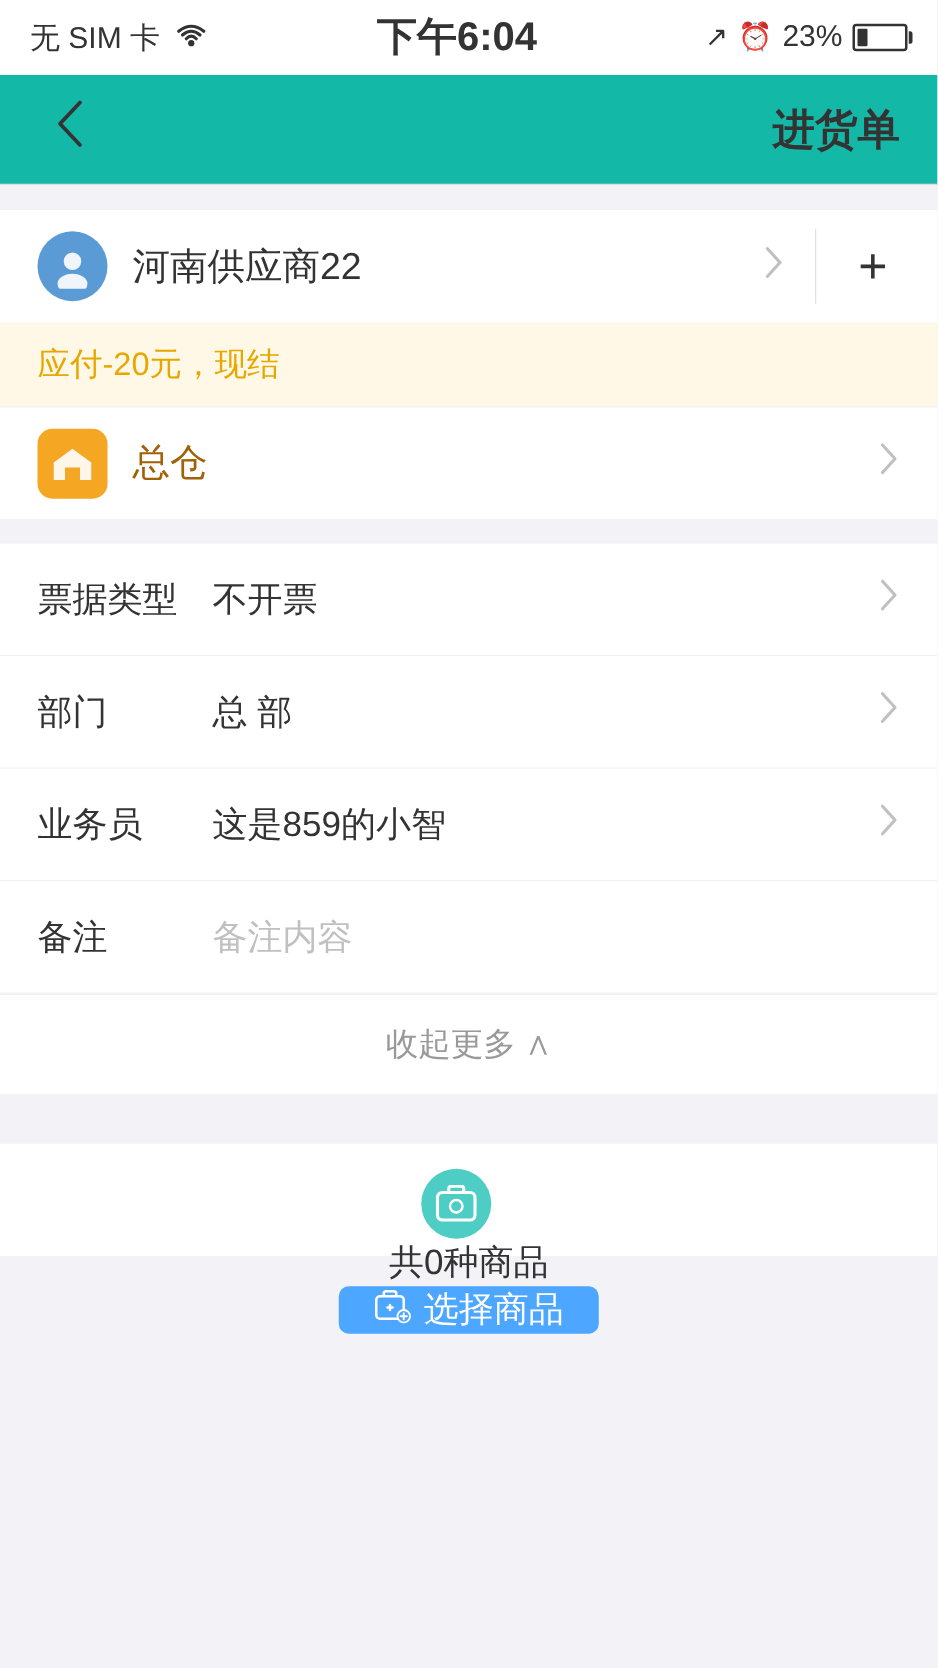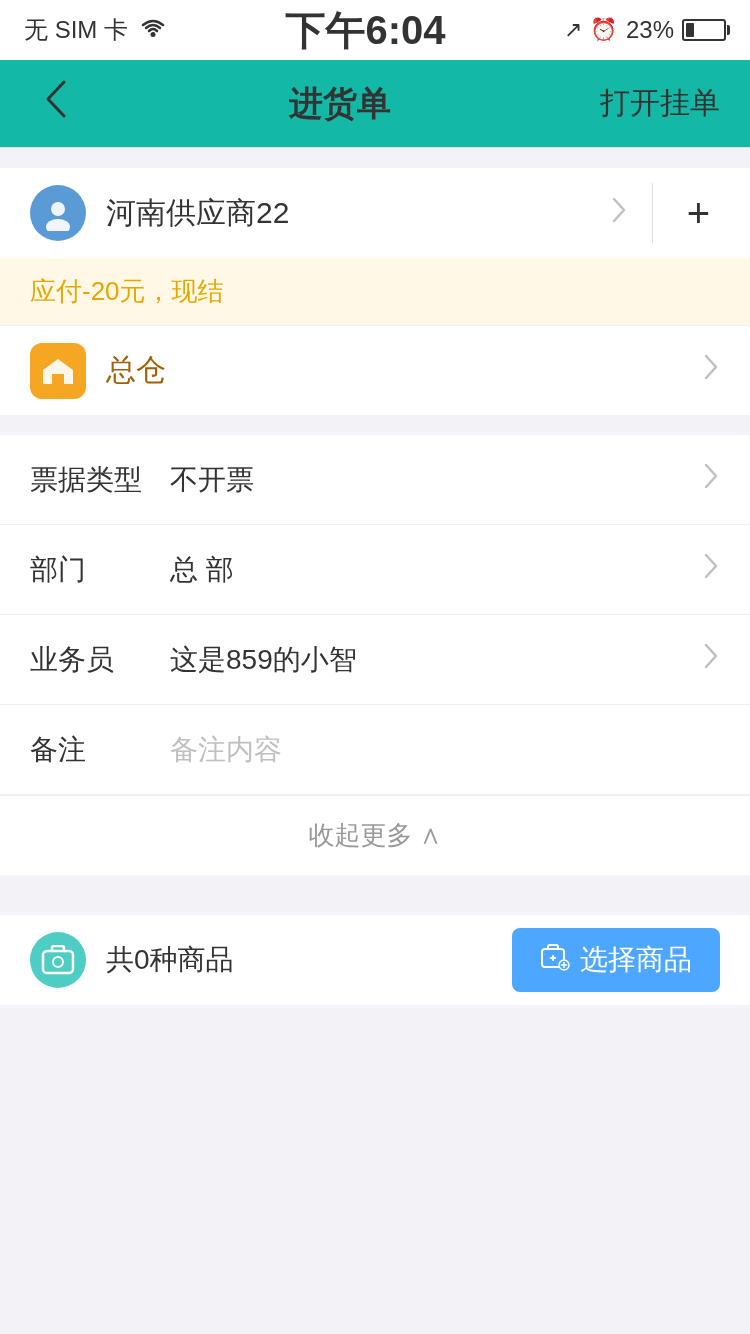--- a/index.html
+++ b/index.html
@@ -19,21 +19,21 @@
       height: 60px;
       background: #fff;
       display: flex;
       align-items: center;
       justify-content: space-between;
       padding: 0 24px;
       font-size: 24px;
       font-weight: 500;
     }
     .status-left { display: flex; align-items: center; gap: 11px; }
-    .status-center { font-size: 40px; font-weight: 600; }
+    .status-center { font-size: 32px; font-weight: 600; }
     .status-right { display: flex; align-items: center; gap: 8px; font-size: 24px; }
     .battery-box {
       display: inline-flex;
       align-items: center;
       border: 2px solid #333;
       border-radius: 3px;
       width: 44px;
       height: 22px;
       padding: 2px;
       position: relative;
@@ -225,20 +225,21 @@
     }
 
     
     .product-section {
       background: #fff;
       margin-top: 20px;
       display: flex;
       align-items: center;
       padding: 20px 30px;
       height: 90px;
+      flex-direction: column;
     }
     .product-icon {
       width: 56px;
       height: 56px;
       border-radius: 50%;
       background: #4ecdc4;
       display: flex;
       align-items: center;
       justify-content: center;
       color: #fff;
@@ -298,21 +299,20 @@
   </div>
 </div>
 
 <div class="nav-bar">
   <span class="nav-back">
     <svg width="30" height="46" viewBox="0 0 30 46" fill="none">
       <path d="M24 6 L8 23 L24 40" stroke="#333" stroke-width="3" stroke-linecap="round" stroke-linejoin="round"></path>
     </svg>
   </span>
   <span class="nav-title">进货单</span>
-  <span class="nav-right-btn">打开挂单</span>
 </div>
 
 <div class="section-divider"></div>
 
 <div class="card-section">
   <div class="supplier-row">
     <div class="supplier-avatar">
       <svg width="36" height="36" viewBox="0 0 36 36" fill="none">
         <circle cx="18" cy="14" r="7" fill="#fff" opacity="0.9"></circle>
         <ellipse cx="18" cy="32" rx="12" ry="8" fill="#fff" opacity="0.9"></ellipse>

